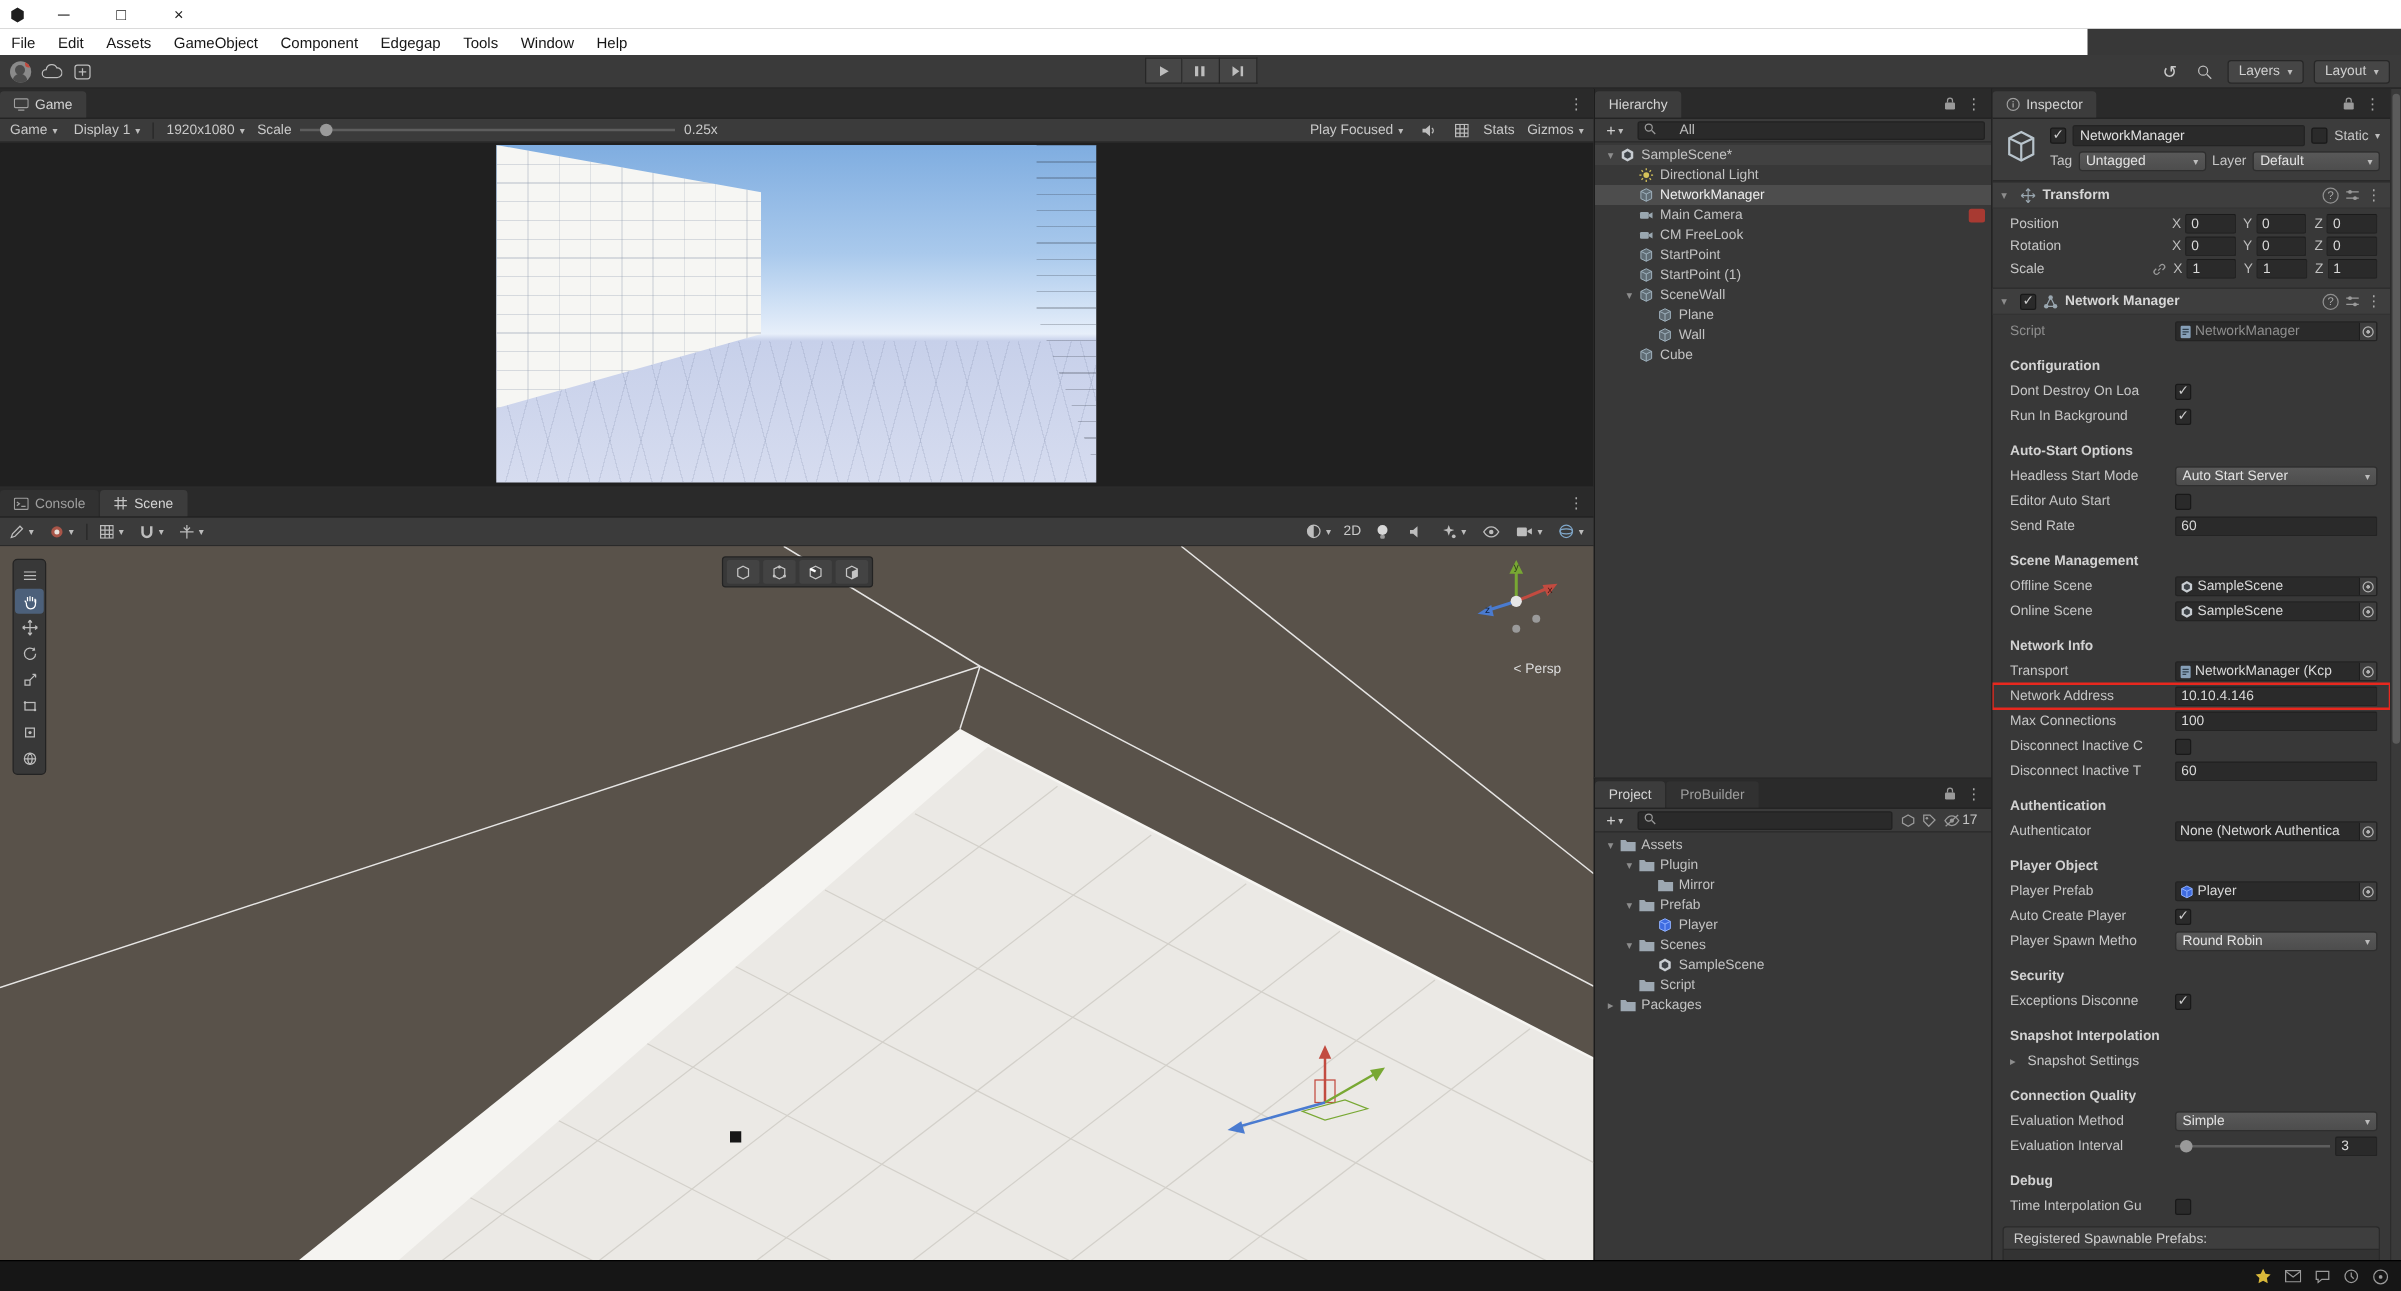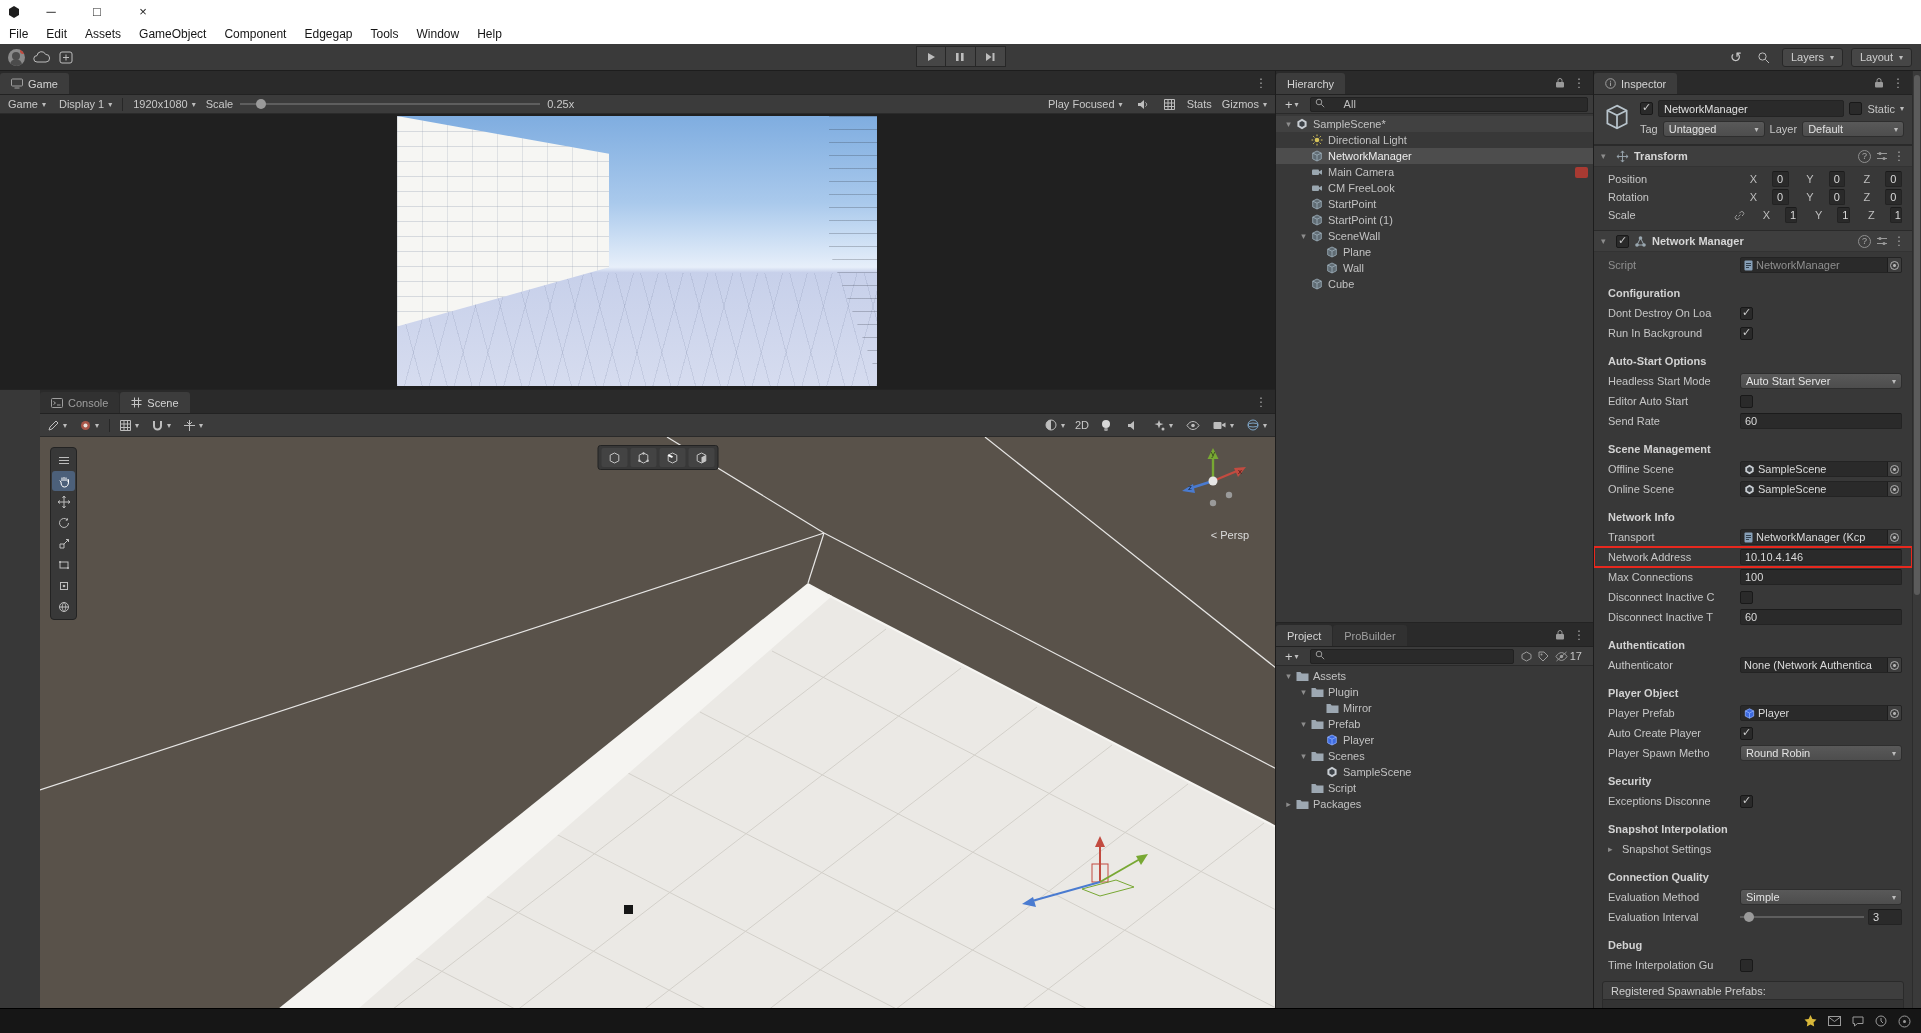--- a/index.html
+++ b/index.html
@@ -5,40 +5,40 @@
 *{margin:0;padding:0;box-sizing:border-box;}
 body{margin:0;background:#101010;}
 svg{display:block;}
 #root{position:relative;width:1921px;height:1033px;background:#383838;font-family:"Liberation Sans",sans-serif;font-size:11px;color:#c6c6c6;overflow:hidden;}
 .abs{position:absolute;}
 
 .titlebar{left:0;top:0;width:1921px;height:23px;background:#ffffff;color:#000;display:flex;align-items:center;gap:7px;padding-left:7px;font-size:12px;}
 .titlebar .ttl{flex:1;white-space:nowrap;overflow:hidden;}
 .wctrls{display:flex;height:100%;}
 .wbtn{width:46px;display:flex;align-items:center;justify-content:center;font-size:13px;color:#222;}
-.menubar{left:0;top:23px;width:1921px;height:21px;background:#ffffff;color:#161616;display:flex;align-items:center;font-size:12px;}
+.menubar{left:0;top:23px;width:1670px;height:21px;background:#ffffff;color:#161616;display:flex;align-items:center;font-size:12px;}
 .mi{padding:0 9px;}
 
 .toolbar{left:0;top:44px;width:1921px;height:27px;background:#3a3a3a;border-bottom:1px solid #1d1d1d;}
 .tbl{position:absolute;left:6px;top:0;height:26px;display:flex;align-items:center;gap:5px;}
 .tbc{position:absolute;left:50%;top:2px;transform:translateX(-50%);display:flex;}
 .tbr{position:absolute;right:9px;top:0;height:26px;display:flex;align-items:center;gap:8px;}
 .pbtn{width:30px;height:21px;background:#464646;border:1px solid #272727;display:flex;align-items:center;justify-content:center;}
 .pbtn+.pbtn{border-left:none;}
 .ddbtn{height:19px;background:#464646;border:1px solid #272727;border-radius:3px;display:flex;align-items:center;gap:6px;padding:0 8px;color:#d0d0d0;}
 .darr{font-size:8px;color:#bdbdbd;}
 .tico{display:flex;align-items:center;justify-content:center;width:20px;height:20px;}
 .avatar{width:17px;height:17px;border-radius:50%;background:#8a8a8a;position:relative;overflow:hidden;}
 .avatar::after{content:"";position:absolute;left:4.5px;top:3px;width:8px;height:8px;border-radius:50%;background:#4c4c4c;box-shadow:0 9px 0 2px #4c4c4c;}
 .avdot{position:absolute;right:-1px;top:-1px;width:6px;height:6px;border-radius:50%;background:#c2493d;}
 .undoico{font-size:14px;color:#c8c8c8;}
 
 .panel{background:#383838;overflow:hidden;}
 .game-panel{left:0;top:71px;width:1275px;height:318px;}
-.scene-panel{left:0;top:389px;width:1275px;height:619px;border-top:1px solid #232323;padding-left:40px;}
+.scene-panel{left:0;top:389px;width:1275px;height:619px;border-top:1px solid #232323;}
 .hier-panel{left:1275px;top:71px;width:318px;height:551px;border-left:1px solid #1d1d1d;}
 .proj-panel{left:1275px;top:622px;width:318px;height:386px;border-left:1px solid #1d1d1d;border-top:1px solid #232323;}
 .insp-panel{left:1593px;top:71px;width:319px;height:937px;border-left:1px solid #1d1d1d;}
 .vscroll{left:1912px;top:71px;width:9px;height:937px;background:#3a3a3a;border-left:1px solid #2c2c2c;}
 .vthumb{position:absolute;left:1px;top:4px;width:6px;height:520px;background:#5b5b5b;border-radius:3px;}
 .tabbar{height:24px;background:#2a2a2a;display:flex;align-items:flex-end;border-bottom:1px solid #222;position:relative;}
 .tab{height:21px;display:flex;align-items:center;gap:5px;padding:0 11px;background:#313131;color:#9f9f9f;border-radius:3px 3px 0 0;margin-right:1px;}
 .tab.active{background:#3c3c3c;color:#d4d4d4;}
 .tabright{margin-left:auto;display:flex;align-items:center;gap:8px;padding:0 8px;height:100%;}
 .kebab{color:#a8a8a8;font-size:12px;line-height:1;}
@@ -98,21 +98,21 @@
 .fieldarea{flex:1;display:flex;align-items:center;min-width:0;}
 .tfield{flex:1;min-width:0;height:16px;background:#2a2a2a;border:1px solid #232323;border-top-color:#1b1b1b;border-radius:2px;display:flex;align-items:center;padding:0 4px;color:#dadada;white-space:nowrap;overflow:hidden;}
 .w34{flex:0 0 34px;}
 .dfield{flex:1;min-width:0;height:16px;background:linear-gradient(#595959,#4d4d4d);border:1px solid #2e2e2e;border-radius:3px;display:flex;align-items:center;padding:0 5px;color:#e3e3e3;white-space:nowrap;overflow:hidden;}
 .dfield .darr{margin-left:auto;}
 .ofield{flex:1;min-width:0;height:16px;background:#2a2a2a;border:1px solid #232323;border-radius:2px;display:flex;align-items:center;gap:3px;padding-left:3px;color:#dadada;white-space:nowrap;overflow:hidden;}
 .opick{margin-left:auto;flex:none;width:14px;height:14px;background:#3e3e3e;border-left:1px solid #1d1d1d;display:flex;align-items:center;justify-content:center;}
 .opick::after{content:"";width:7px;height:7px;border:1px solid #b2b2b2;border-radius:50%;background:radial-gradient(#b2b2b2 1.2px,transparent 1.7px);}
 .redbox{outline:2px solid #e8281e;outline-offset:-1px;}
 .dim{color:#8f8f8f;}
-.trow{height:18px;display:flex;align-items:center;gap:15px;padding:0 10px 0 14px;}
+.trow{height:18px;display:flex;align-items:center;gap:3px;padding:0 10px 0 14px;}
 .trow .ilabel{flex:0 0 124px;}
 .trow .ilabel.wl{flex:0 0 110px;}
 .axl{flex:0 0 10px;text-align:right;color:#bfbfbf;}
 .axf{flex:1;min-width:0;height:16px;background:#2a2a2a;border:1px solid #232323;border-top-color:#1b1b1b;border-radius:2px;display:flex;align-items:center;padding:0 4px;color:#dadada;}
 .linkw{width:12px;flex:none;display:flex;justify-content:center;}
 .slider{flex:1;position:relative;height:14px;min-width:0;}
 .listheader{margin:6px 8px 0;height:19px;background:#3e3e3e;border:1px solid #2a2a2a;border-radius:3px 3px 0 0;display:flex;align-items:center;padding:0 8px;color:#cfcfcf;}
 .listbody{margin:0 8px;height:14px;background:#333333;border:1px solid #2a2a2a;border-top:none;}
 
 .statusbar{left:0;top:1008px;width:1921px;height:25px;background:#161616;border-top:1px solid #000;display:flex;align-items:center;}

